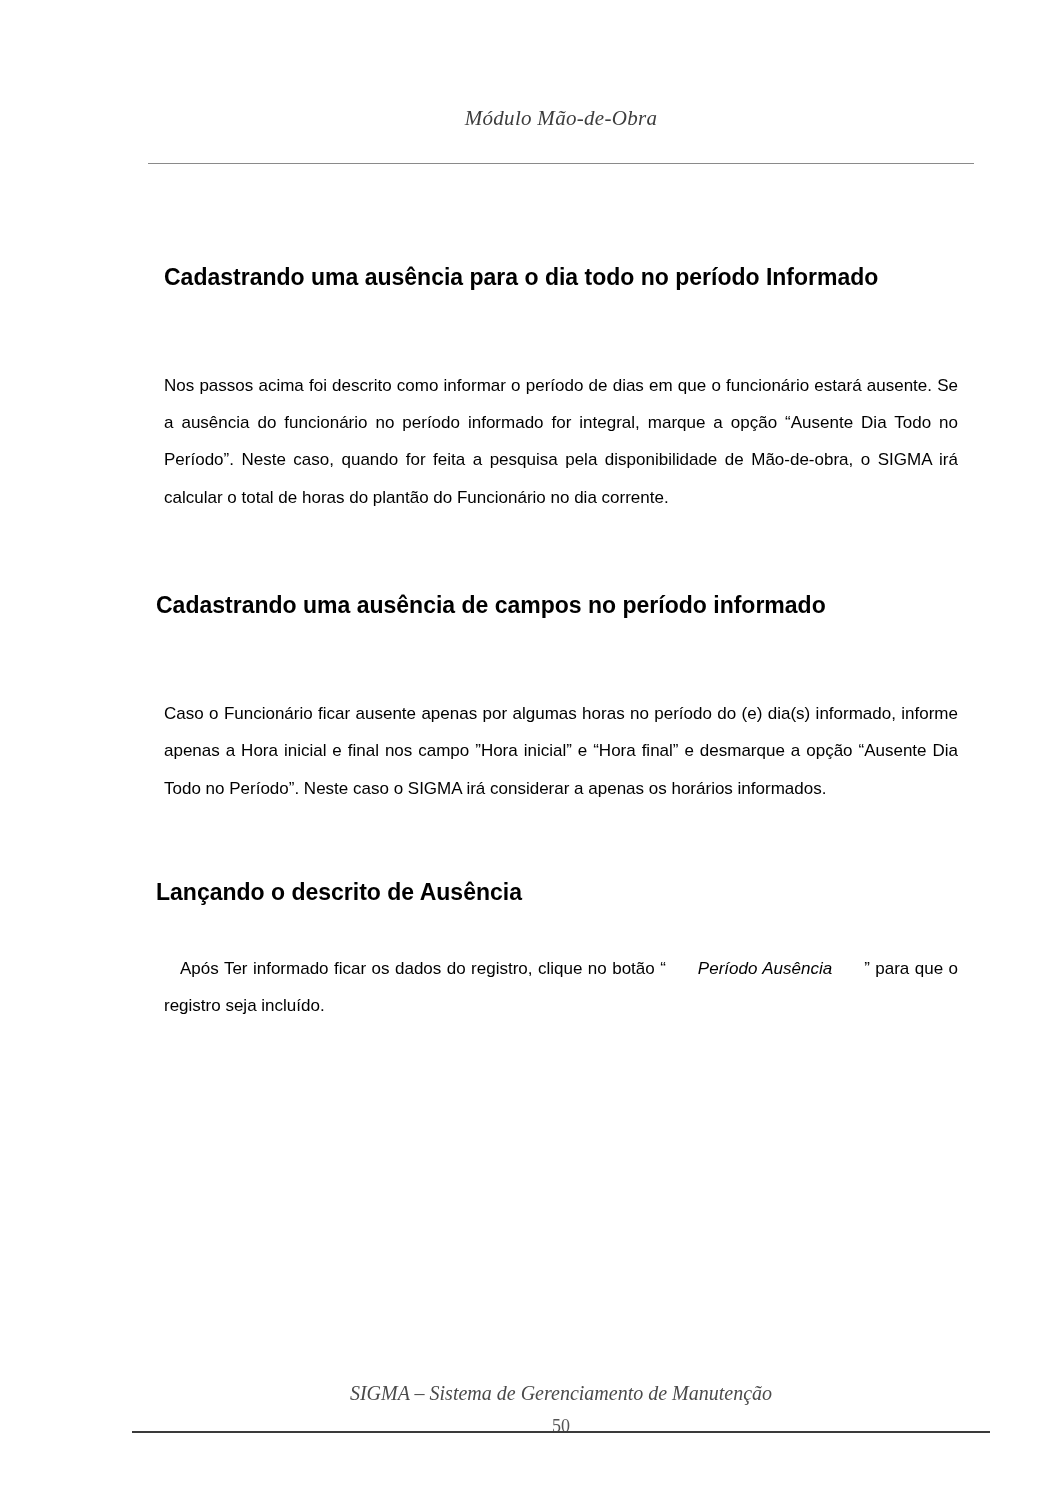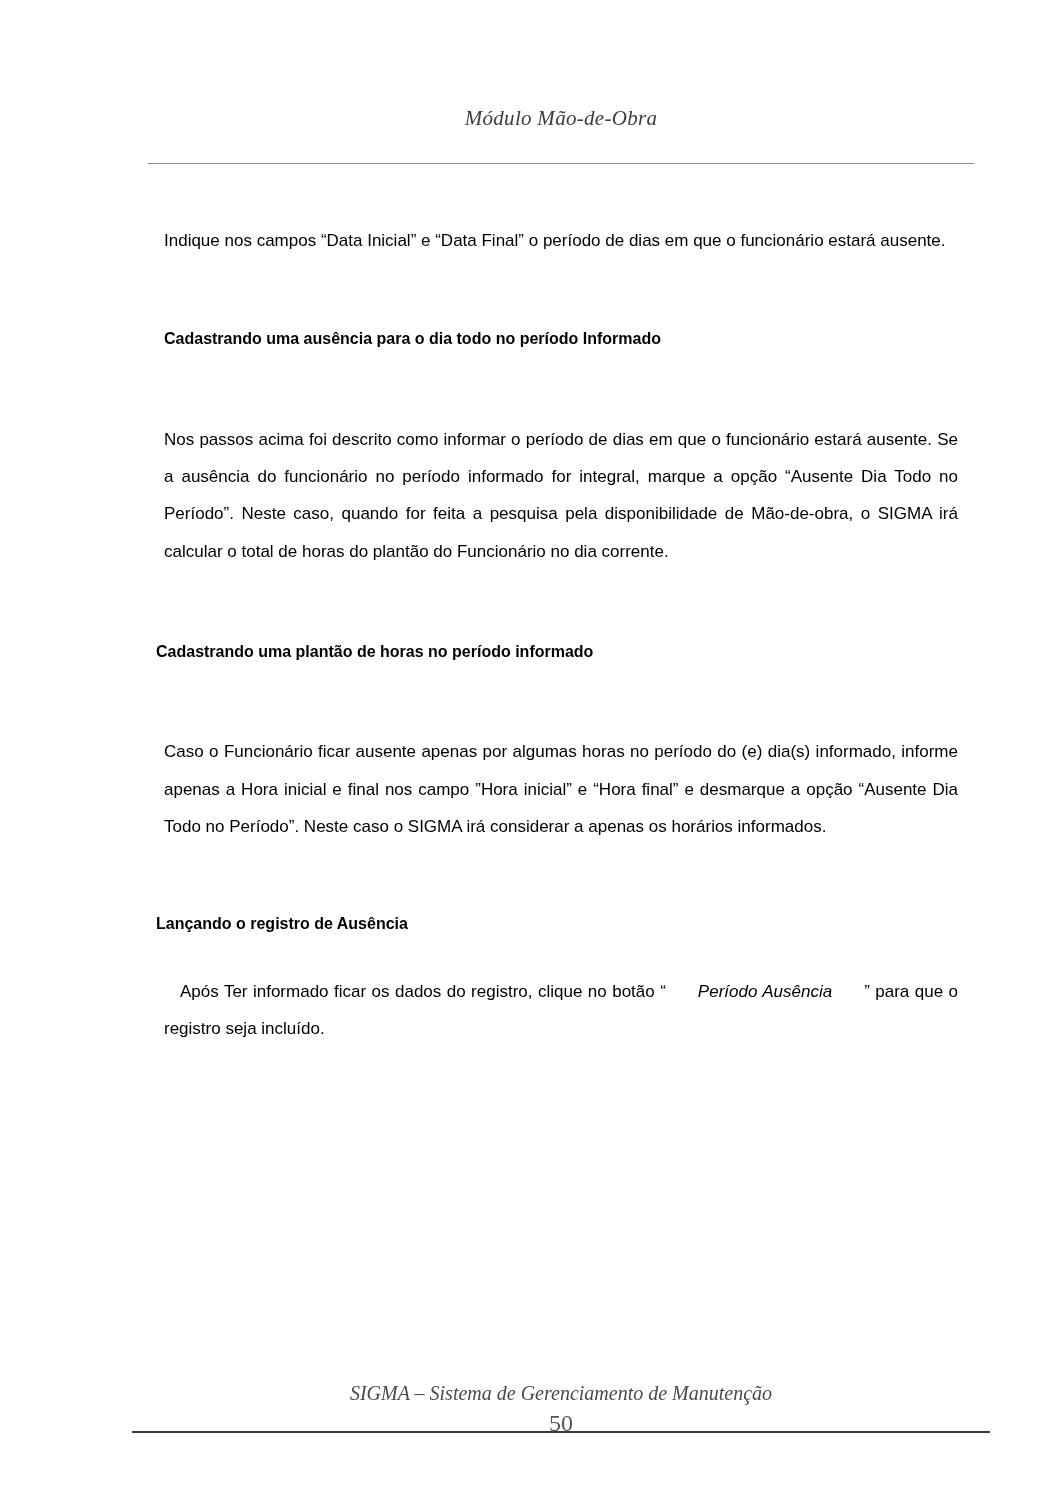--- a/index.html
+++ b/index.html
@@ -41,21 +41,21 @@
   .body-content {
     padding: 10px 100px 0 100px;
     font-size: 17px;
     line-height: 2.2;
   }
   .para {
     text-align: justify;
     text-justify: inter-word;
   }
   .heading {
-    font-size: 16px;
+    font-size: 23px;
     font-weight: bold;
     line-height: 2.2;
   }
   .heading-1 { margin-top: 30px; margin-bottom: 32px; }
   .heading-2 { margin-top: 32px; margin-bottom: 32px; padding-left: 8px; }
   .heading-3 { margin-top: 28px; margin-bottom: 0; padding-left: 8px; }
   .para-em { font-style: italic; }
   .doc-footer {
     position: absolute;
     left: 100px;
@@ -69,49 +69,48 @@
     margin-top: 11px;
   }
   .page-number {
     position: absolute;
     left: 100px;
     right: 100px;
     bottom: 76px;
     text-align: center;
     font-family: "Liberation Serif", serif;
     font-style: normal;
-    font-size: 24px;
+    font-size: 18px;
     color: #555555;
   }
   .footer-title { display: block; margin-bottom: 14px; }
 </style>
 </head>
 <body>
 
 <div class="page">
 
   <div class="doc-header">
     <span>Módulo Mão-de-Obra</span>
   </div>
 
   <hr class="rule top-rule">
 
   <div class="body-content">
 
-    <p class="para">Indique nos campos “Data Inicial” e “Data Final” o período de dias em que o funcionário estará ausente.</p>
 
     <h2 class="heading heading-1">Cadastrando uma ausência para o dia todo no período Informado</h2>
 
     <p class="para">Nos passos acima foi descrito como informar o período de dias em que o funcionário estará ausente. Se a ausência do funcionário no período informado for integral, marque a opção “Ausente Dia Todo no Período”. Neste caso, quando for feita a pesquisa pela disponibilidade de Mão-de-obra, o SIGMA irá calcular o total de horas do plantão do Funcionário no dia corrente.</p>
 
-    <h2 class="heading heading-2">Cadastrando uma plantão de horas no período informado</h2>
+    <h2 class="heading heading-2">Cadastrando uma ausência de campos no período informado</h2>
 
     <p class="para">Caso o Funcionário ficar ausente apenas por algumas horas no período do (e) dia(s) informado, informe apenas a Hora inicial e final nos campo ”Hora inicial” e “Hora final” e desmarque a opção “Ausente Dia Todo no Período”. Neste caso o SIGMA irá considerar a apenas os horários informados.</p>
 
-    <h2 class="heading heading-3">Lançando o registro de Ausência</h2>
+    <h2 class="heading heading-3">Lançando o descrito de Ausência</h2>
 
     <p class="para"><span>Após Ter informado ficar os dados do registro, clique no botão “</span><em class="para-em">Período Ausência</em><span>” para que o registro seja incluído.</span></p>
 
   </div>
 
   <div class="doc-footer">
     <span class="footer-title">SIGMA – Sistema de Gerenciamento de Manutenção</span>
   </div>
 
   <div class="page-number">50</div>

